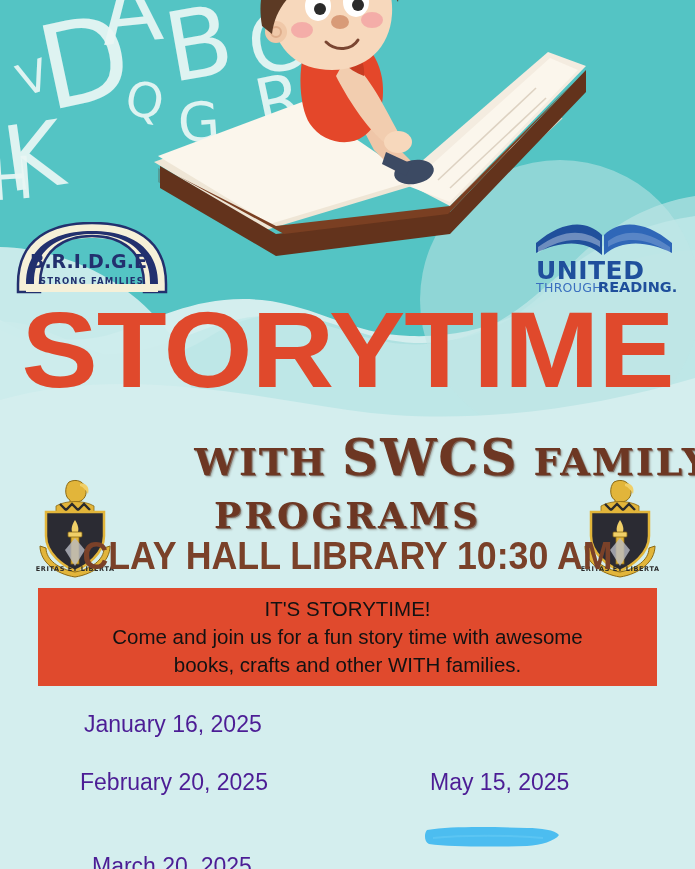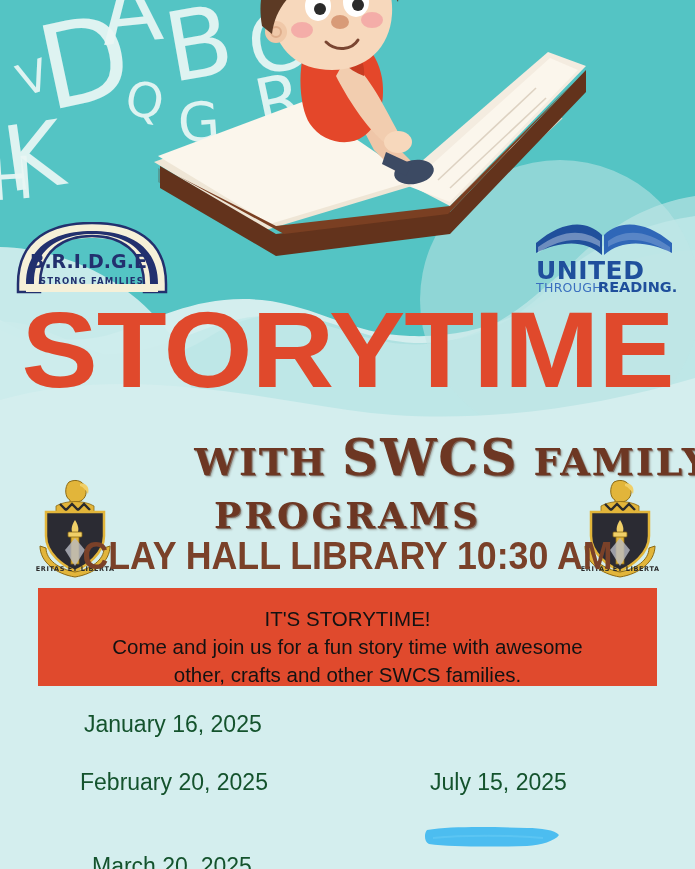--- a/index.html
+++ b/index.html
@@ -110,40 +110,40 @@
     white-space: nowrap;
   }
 
   
   .orange-box {
     position: absolute;
     left: 38px; top: 588px;
     width: 619px; height: 98px;
     background: #e04a2d;
     box-sizing: border-box;
-    padding-top: 17px;
+    padding-top: 7px;
     text-align: center;
   }
   .orange-box div {
     color: #121212;
     font-family: "Liberation Sans", sans-serif;
     font-size: 20.5px;
     line-height: 28px;
     font-weight: 400;
   }
 
   
   .dates {
     position: absolute;
     left: 0; top: 703px;
     width: 695px; height: 166px;
   }
   .date {
     position: absolute;
-    color: #14532d;
+    color: #4c1d95;
     font-family: "Liberation Sans", sans-serif;
     font-size: 23px;
     font-weight: 400;
     white-space: nowrap;
   }
   .d-jan { left: 84px;  top: 8px;  }
   .d-feb { left: 80px;  top: 66px; text-align: center; }
   .d-mar { left: 92px;  top: 124px; margin-top: 26px;}
   .d-apr { left: 430px; top: 8px;  }
   .d-may { left: 430px; top: 66px; }
@@ -337,28 +337,28 @@
     <span class="sm">WITH</span><span class="sm">&nbsp;</span><span class="lg">SWCS</span><span class="sm">&nbsp;</span><span class="sm">FAMILY</span>
   </div>
 
   <div class="programs">PROGRAMS</div>
 
   <div class="venue">CLAY HALL LIBRARY 10:30 AM</div>
 
   <div class="orange-box">
     <div>IT'S STORYTIME!</div>
     <div>Come and join us for a fun story time with awesome</div>
-    <div>other, crafts and other SWCS families.</div>
+    <div>books, crafts and other WITH families.</div>
   </div>
 
   <div class="dates">
     <div class="date d-jan">January 16, 2025</div>
     <div class="date d-feb">February 20, 2025</div>
     <div class="date d-mar">March 20, 2025</div>
-    <div class="date d-may">July 15, 2025</div>
+    <div class="date d-may">May 15, 2025</div>
   </div>
 
   <svg class="redaction" viewBox="0 0 138 25">
     <path d="M4,6 C30,2 70,3 104,4 C118,4 132,6 136,11
              C132,17 118,21 104,22 C70,23 28,23 6,20
              C1,18 1,9 4,6 Z" fill="#4cbdf0"></path>
     <path d="M10,14 C40,11 86,11 120,14" stroke="#63c9f4" stroke-width="2" fill="none" opacity=".7"></path>
   </svg>
 
 </div>

